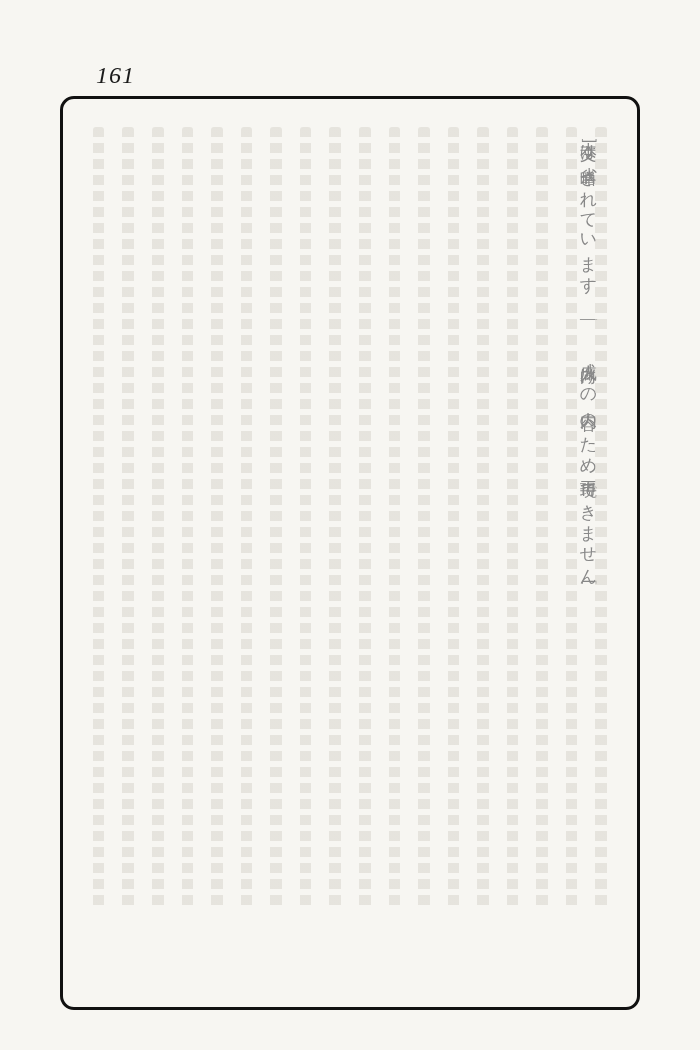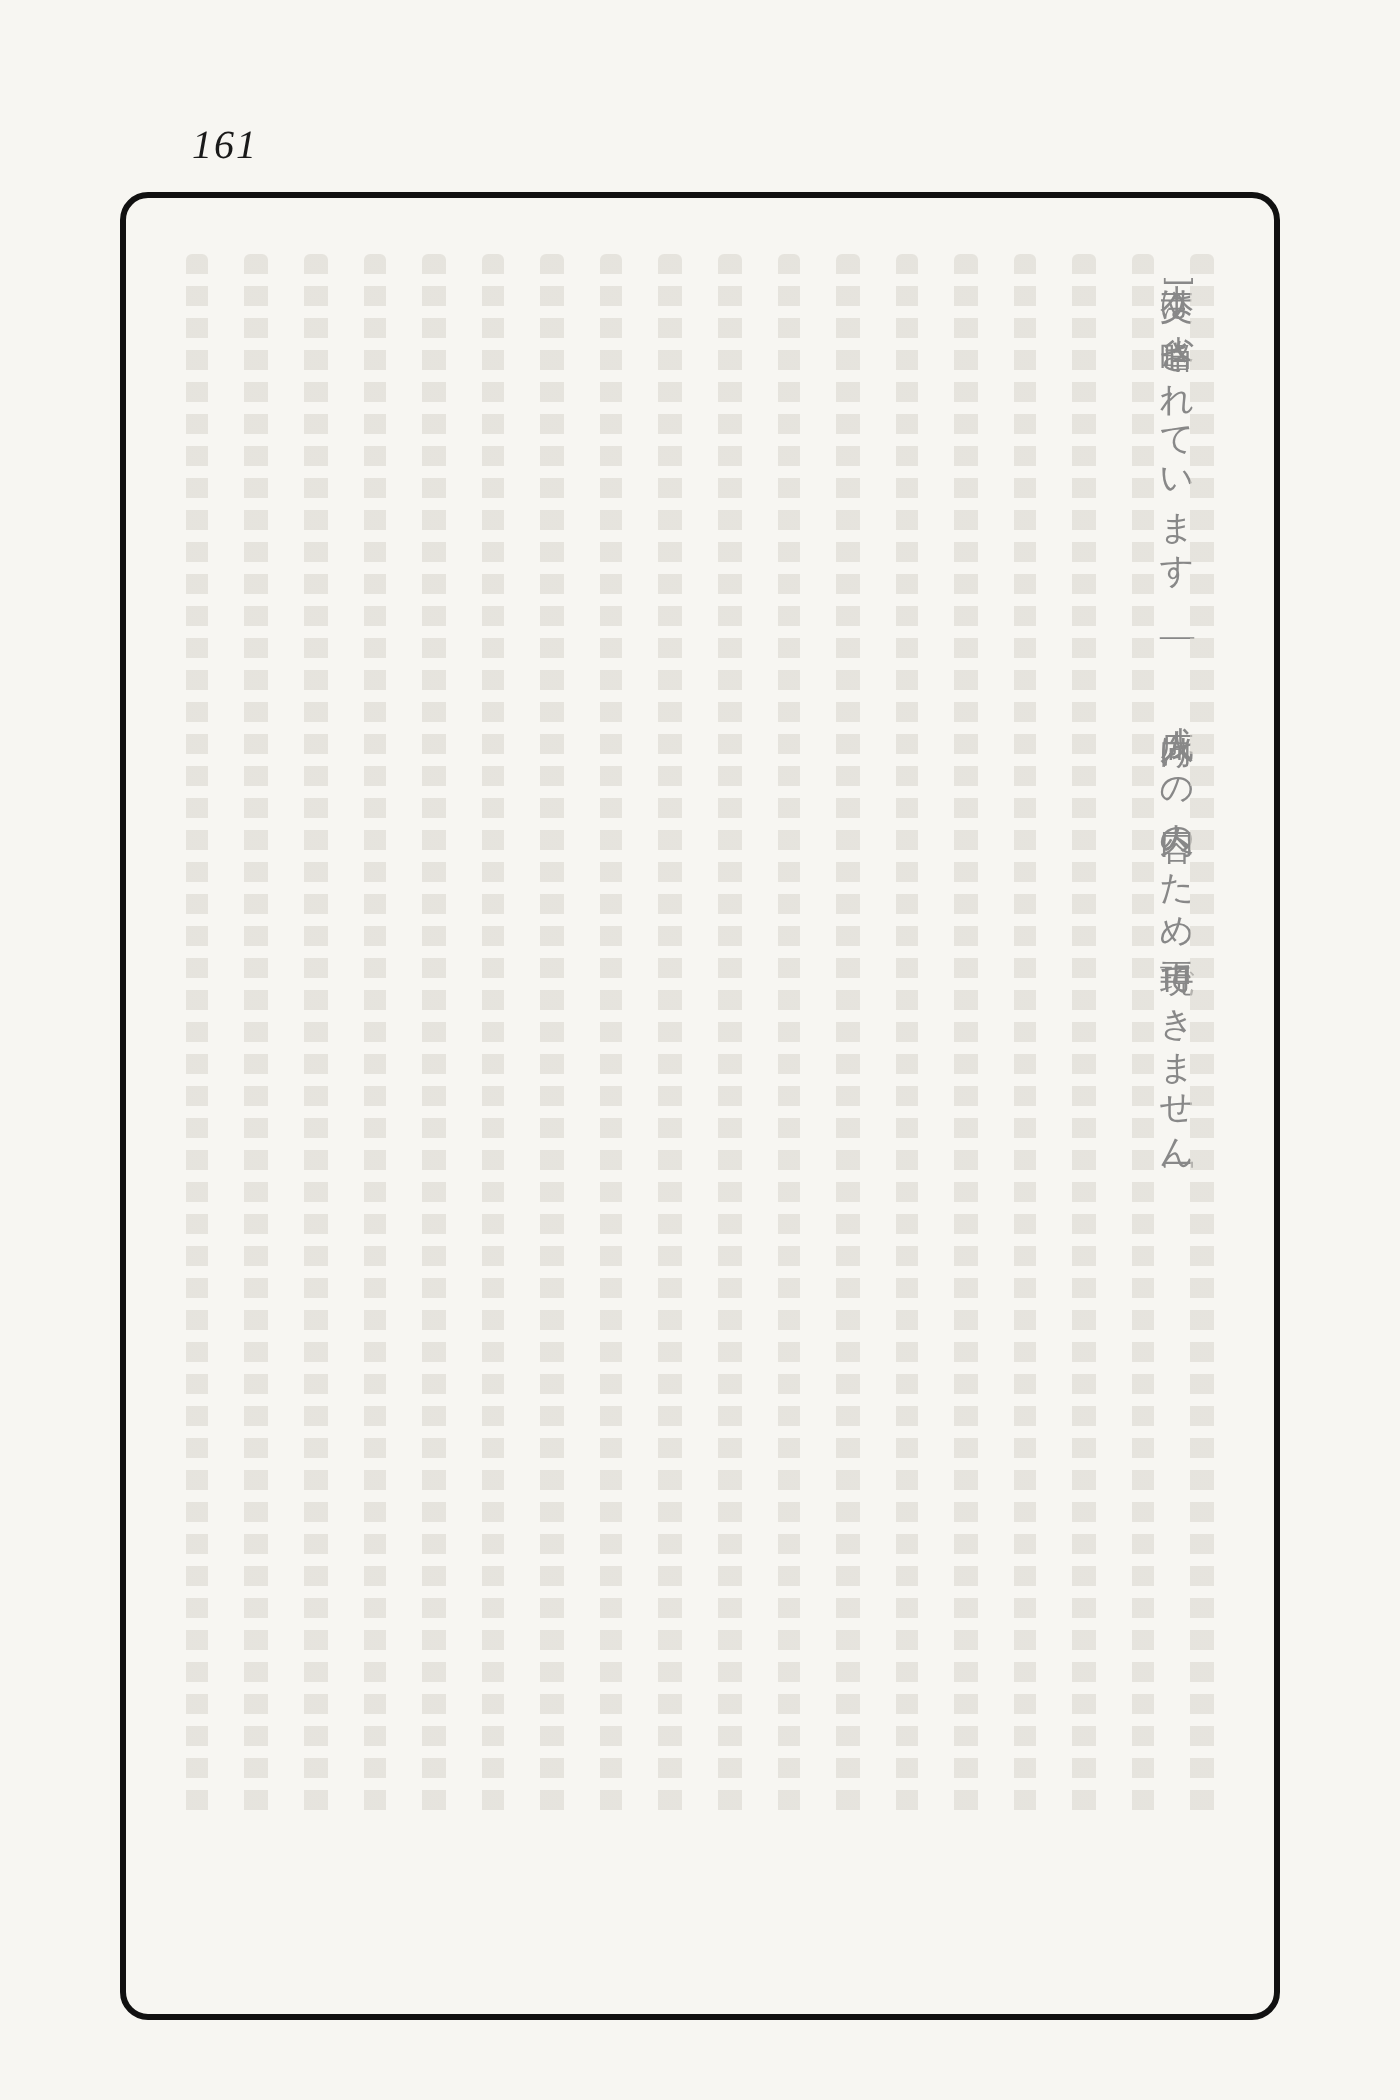--- a/index.html
+++ b/index.html
@@ -13,21 +13,21 @@
     font-family: "Liberation Serif", "DejaVu Serif", serif;
     color: #1a1a1a;
     position: relative;
     overflow: hidden;
   }
   .page-number {
     position: absolute;
     top: 62px;
     left: 96px;
     font-style: italic;
-    font-size: 20px;
+    font-size: 24px;
     letter-spacing: 1px;
   }
   .frame {
     position: absolute;
     top: 96px;
     left: 60px;
     right: 60px;
     bottom: 40px;
     border: 3px solid #111;
     border-radius: 14px;

